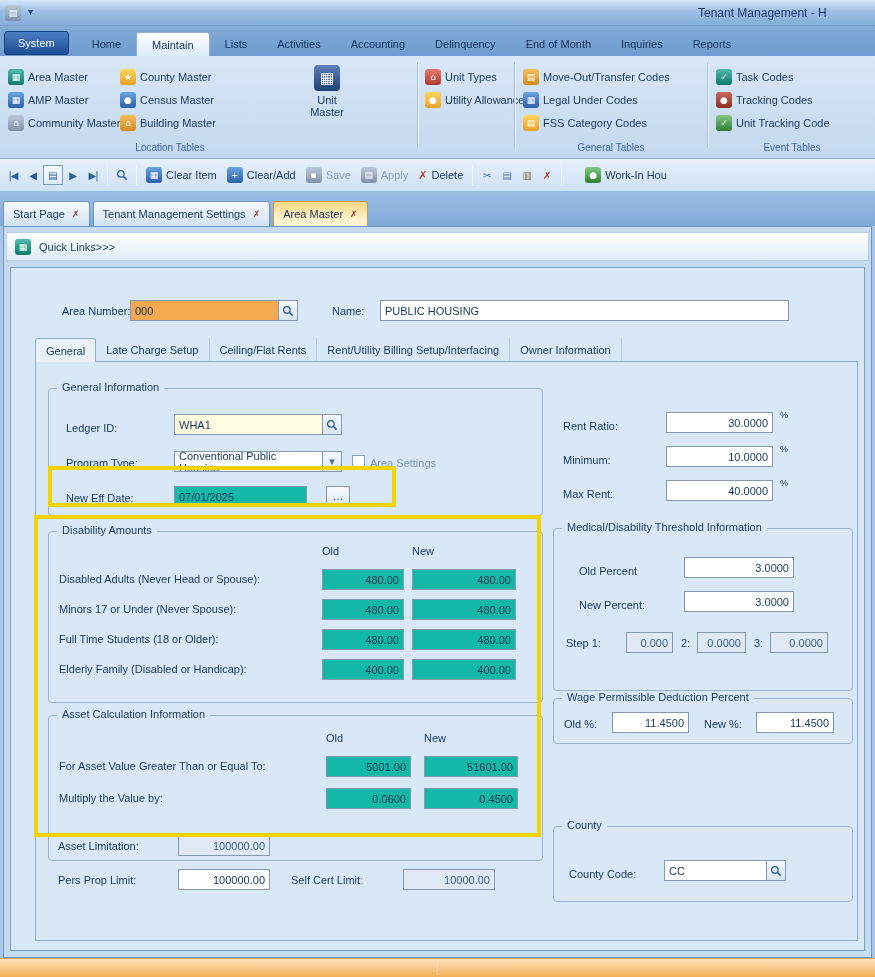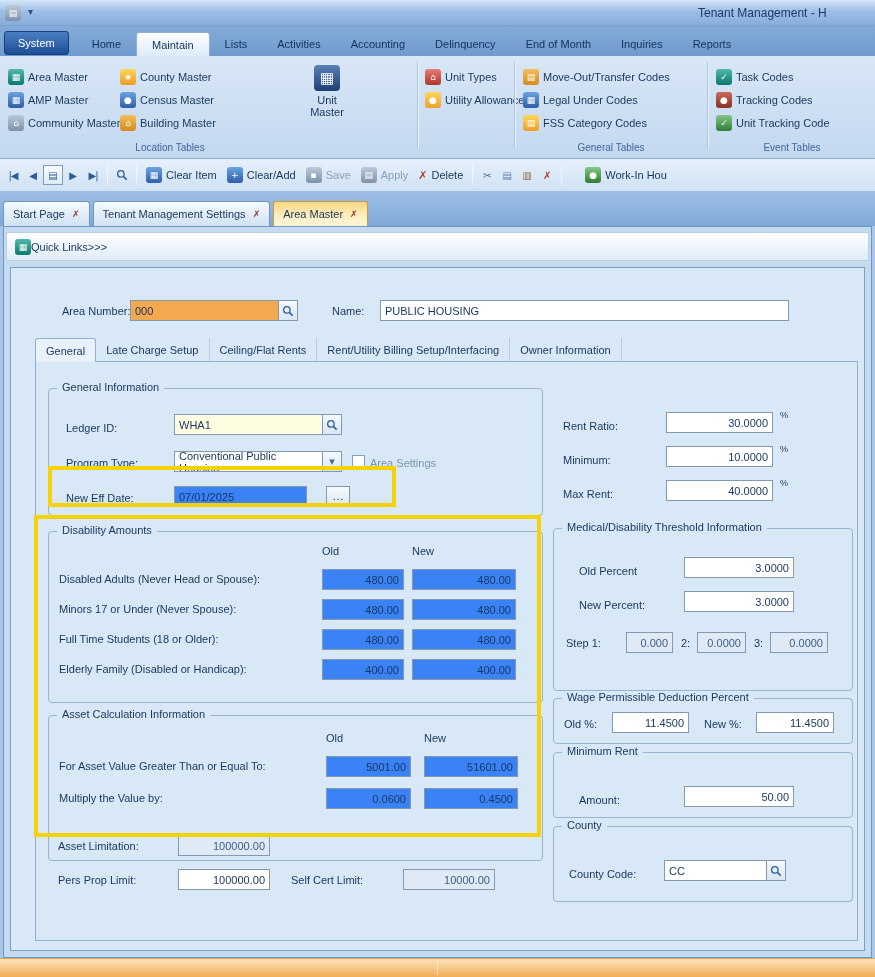--- a/index.html
+++ b/index.html
@@ -5,21 +5,21 @@
   * { margin:0; padding:0; box-sizing:border-box; }
   html,body { width:875px; height:977px; overflow:hidden; }
   body { font-family:"Liberation Sans", sans-serif; font-size:11px; color:#17365d;
          background:#a9c6e8; position:relative; }
 
   
   .lbl { position:absolute; white-space:nowrap; color:#17365d; line-height:14px; }
   .fld { position:absolute; height:21px; border:1px solid #8499b0; background:#fff;
          display:flex; align-items:center; padding:0 4px; color:#17365d; overflow:hidden; }
   .fld.num { justify-content:flex-end; }
-  .fld.ylw { background:#3b82f6; }
+  .fld.ylw { background:#14b8a6; }
   .fld.dis { background:#dfeaf6; color:#3d5d87; }
   .fld.withbtn { padding:0; }
   .fld .val { flex:1; height:100%; display:flex; align-items:center; padding:0 4px; }
   .fld .val.amber { background:#f2a94f; color:#1d2f52; }
   .sbtn { width:19px; height:100%; border-left:1px solid #8499b0;
           background:linear-gradient(#f4f9fd,#d8e6f4); display:flex; align-items:center;
           justify-content:center; flex:0 0 19px; }
   .ebtn { position:absolute; height:21px; border:1px solid #8499b0;
           background:linear-gradient(#f7fafd,#dde9f5); display:flex; align-items:center;
           justify-content:center; color:#33466b; }
@@ -121,21 +121,21 @@
           background:linear-gradient(#f6fafd,#cfe2f3); color:#17365d; white-space:nowrap; }
   .dtab.active { background:linear-gradient(#fcd883,#fdf3cf 75%); border-color:#c49a45; }
   .tclose { font-family:"DejaVu Sans",sans-serif; font-size:9px; color:#8d3a32; }
   .tclose::after { content:"✗"; }
 
   
   .frame { position:absolute; left:3px; right:3px; top:226px; bottom:19px;
            background:#c6dbf0; border:1px solid #6d96c2; }
   .ql { position:absolute; left:2px; right:2px; top:5px; height:29px;
         background:linear-gradient(#ffffff,#dfecf9); border:1px solid #b9cfe8;
-        display:flex; align-items:center; padding:0 8px; color:#17365d; }
+        display:flex; align-items:center; gap:8px; padding:0 8px; color:#17365d; }
   .panel { position:absolute; left:6px; right:6px; top:40px; bottom:6px;
            border:1px solid #7ba0c7; background:#d9e8f7; }
 
   
   .ftabs { position:absolute; left:24px; top:70px; height:23px; display:flex; z-index:2; }
   .ftab { padding:0 10px; display:flex; align-items:center; color:#17365d;
           border-right:1px solid rgba(90,120,160,.25); }
   .ftab.active { background:#e9f2fb; border:1px solid #8fb0d3; border-bottom:none;
                  border-radius:3px 3px 0 0; margin-bottom:-1px; }
   .tab-page { position:absolute; left:24px; top:93px; width:823px; height:580px;
@@ -437,25 +437,20 @@
       </div>
 
       <div class="grp" style="left:517px;top:336px;width:300px;height:46px" data-name="wage-deduction-group">
         <span class="cap" data-name="group-caption">Wage Permissible Deduction Percent</span>
         <span class="lbl" style="left:10px;top:18px" data-name="wage-old-label">Old %:</span>
         <div class="fld num" style="left:58px;top:13px;width:77px" data-name="wage-old-field">11.4500</div>
         <span class="lbl" style="left:150px;top:18px" data-name="wage-new-label">New %:</span>
         <div class="fld num" style="left:202px;top:13px;width:78px" data-name="wage-new-field">11.4500</div>
       </div>
 
-      <div class="grp" style="left:517px;top:390px;width:300px;height:66px" data-name="minimum-rent-group">
-        <span class="cap" data-name="group-caption">Minimum Rent</span>
-        <span class="lbl" style="left:25px;top:40px" data-name="amount-label">Amount:</span>
-        <div class="fld num" style="left:130px;top:33px;width:110px" data-name="minimum-rent-amount-field">50.00</div>
-      </div>
 
       <div class="grp" style="left:517px;top:464px;width:300px;height:76px" data-name="county-group">
         <span class="cap" data-name="group-caption">County</span>
         <span class="lbl" style="left:15px;top:40px" data-name="county-code-label">County Code:</span>
         <div class="fld withbtn" style="left:110px;top:33px;width:122px" data-name="county-code-field">
           <span class="val" data-name="county-code-value">CC</span>
           <span class="sbtn" data-name="county-search-button">
             <svg class="mag" viewBox="0 0 16 16" data-name="search-icon">
                 <circle cx="6.5" cy="6.5" r="4.3" fill="none" stroke="#2b5d9b" stroke-width="1.7"></circle>
                 <line x1="10" y1="10" x2="14.2" y2="14.2" stroke="#2b5d9b" stroke-width="2.2"></line>

